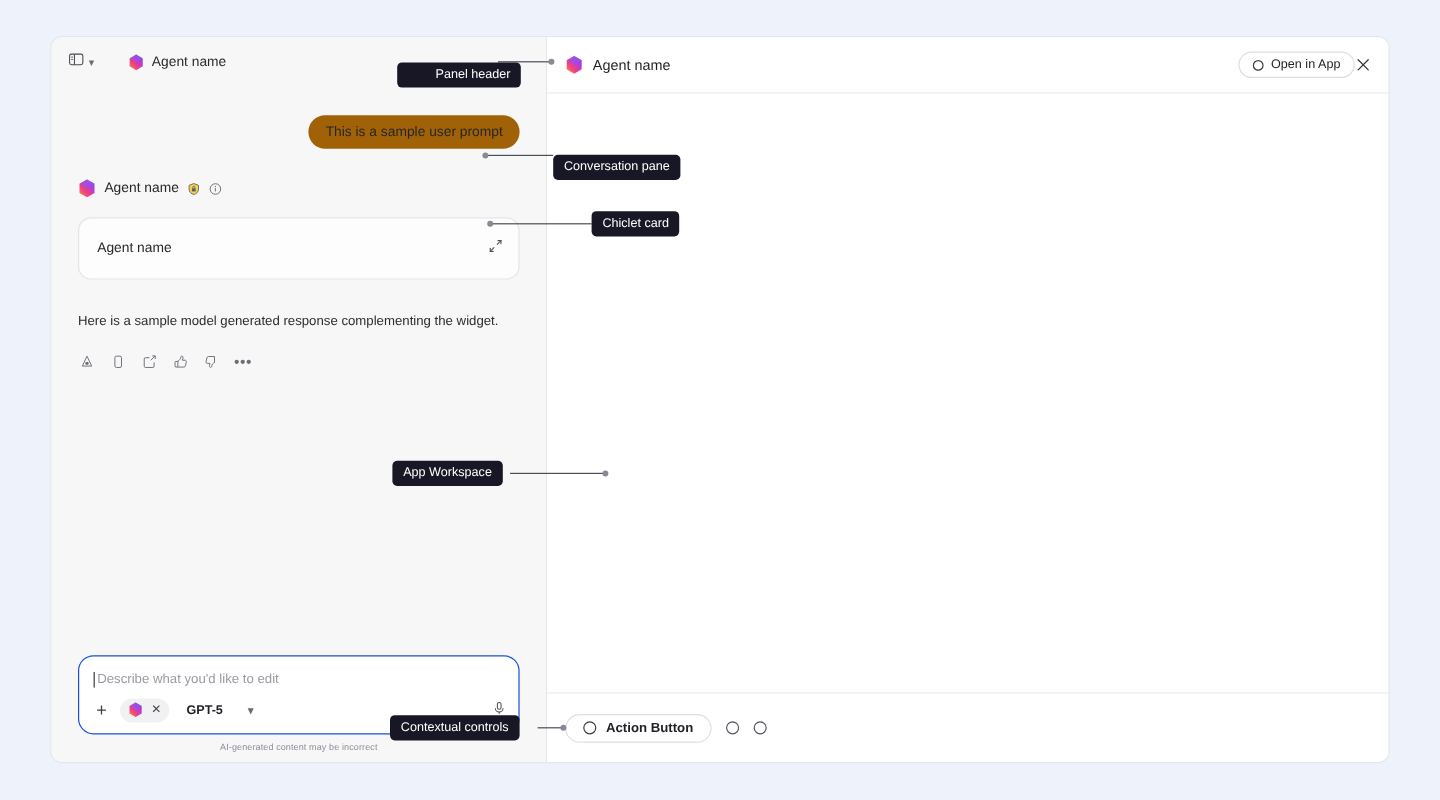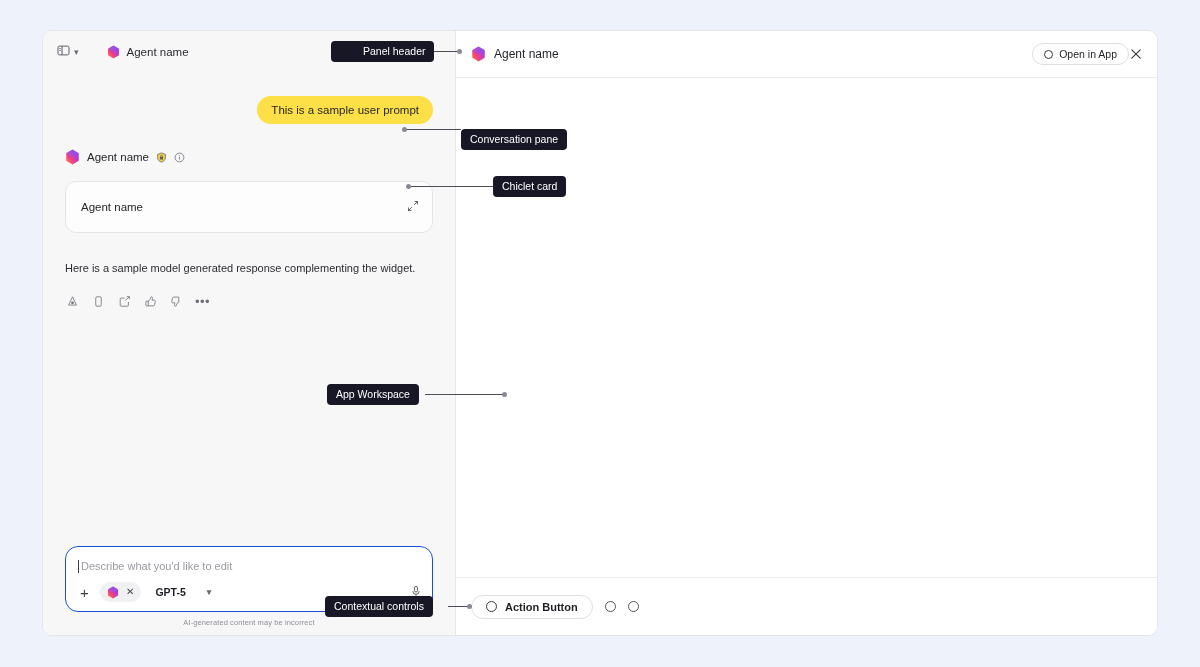--- a/index.html
+++ b/index.html
@@ -89,21 +89,21 @@
     overflow: hidden;
   }
 
   .user-row {
     display: flex;
     justify-content: flex-end;
     margin-top: 13px;
   }
 
   .user-bubble {
-    background: #fde047;
+    background: #a16207;
     border-radius: 16px;
     padding: 8px 14px;
     font-size: 11.5px;
     color: #26262b;
     max-width: 290px;
   }
 
   .agent-row {
     margin-top: 25px;
     display: flex;
@@ -586,21 +586,21 @@
       <span class="action-button">
         <span class="circle-ico big"></span>
         <span>Action Button</span>
       </span>
       <span class="circle-btn"></span>
       <span class="circle-btn"></span>
     </div>
   </div>
 </div>
 
-<div class="anno" style="left:331px; top:41px;padding-left:32px;">Panel header</div>
+<div class="anno" style="left:331px; top:52px;padding-left:32px;">Panel header</div>
 <div class="leader dot-right" style="left:415px; top:51px; width:45px;"></div>
 
 <div class="anno" style="left:461px; top:129px;">Conversation pane</div>
 <div class="leader dot-left" style="left:404px; top:129px; width:57px;"></div>
 
 <div class="anno" style="left:493px; top:176px;">Chiclet card</div>
 <div class="leader dot-left" style="left:408px; top:186px; width:85px;"></div>
 
 <div class="anno" style="left:327px; top:384px;">App Workspace</div>
 <div class="leader dot-right" style="left:425px; top:394px; width:80px;"></div>

